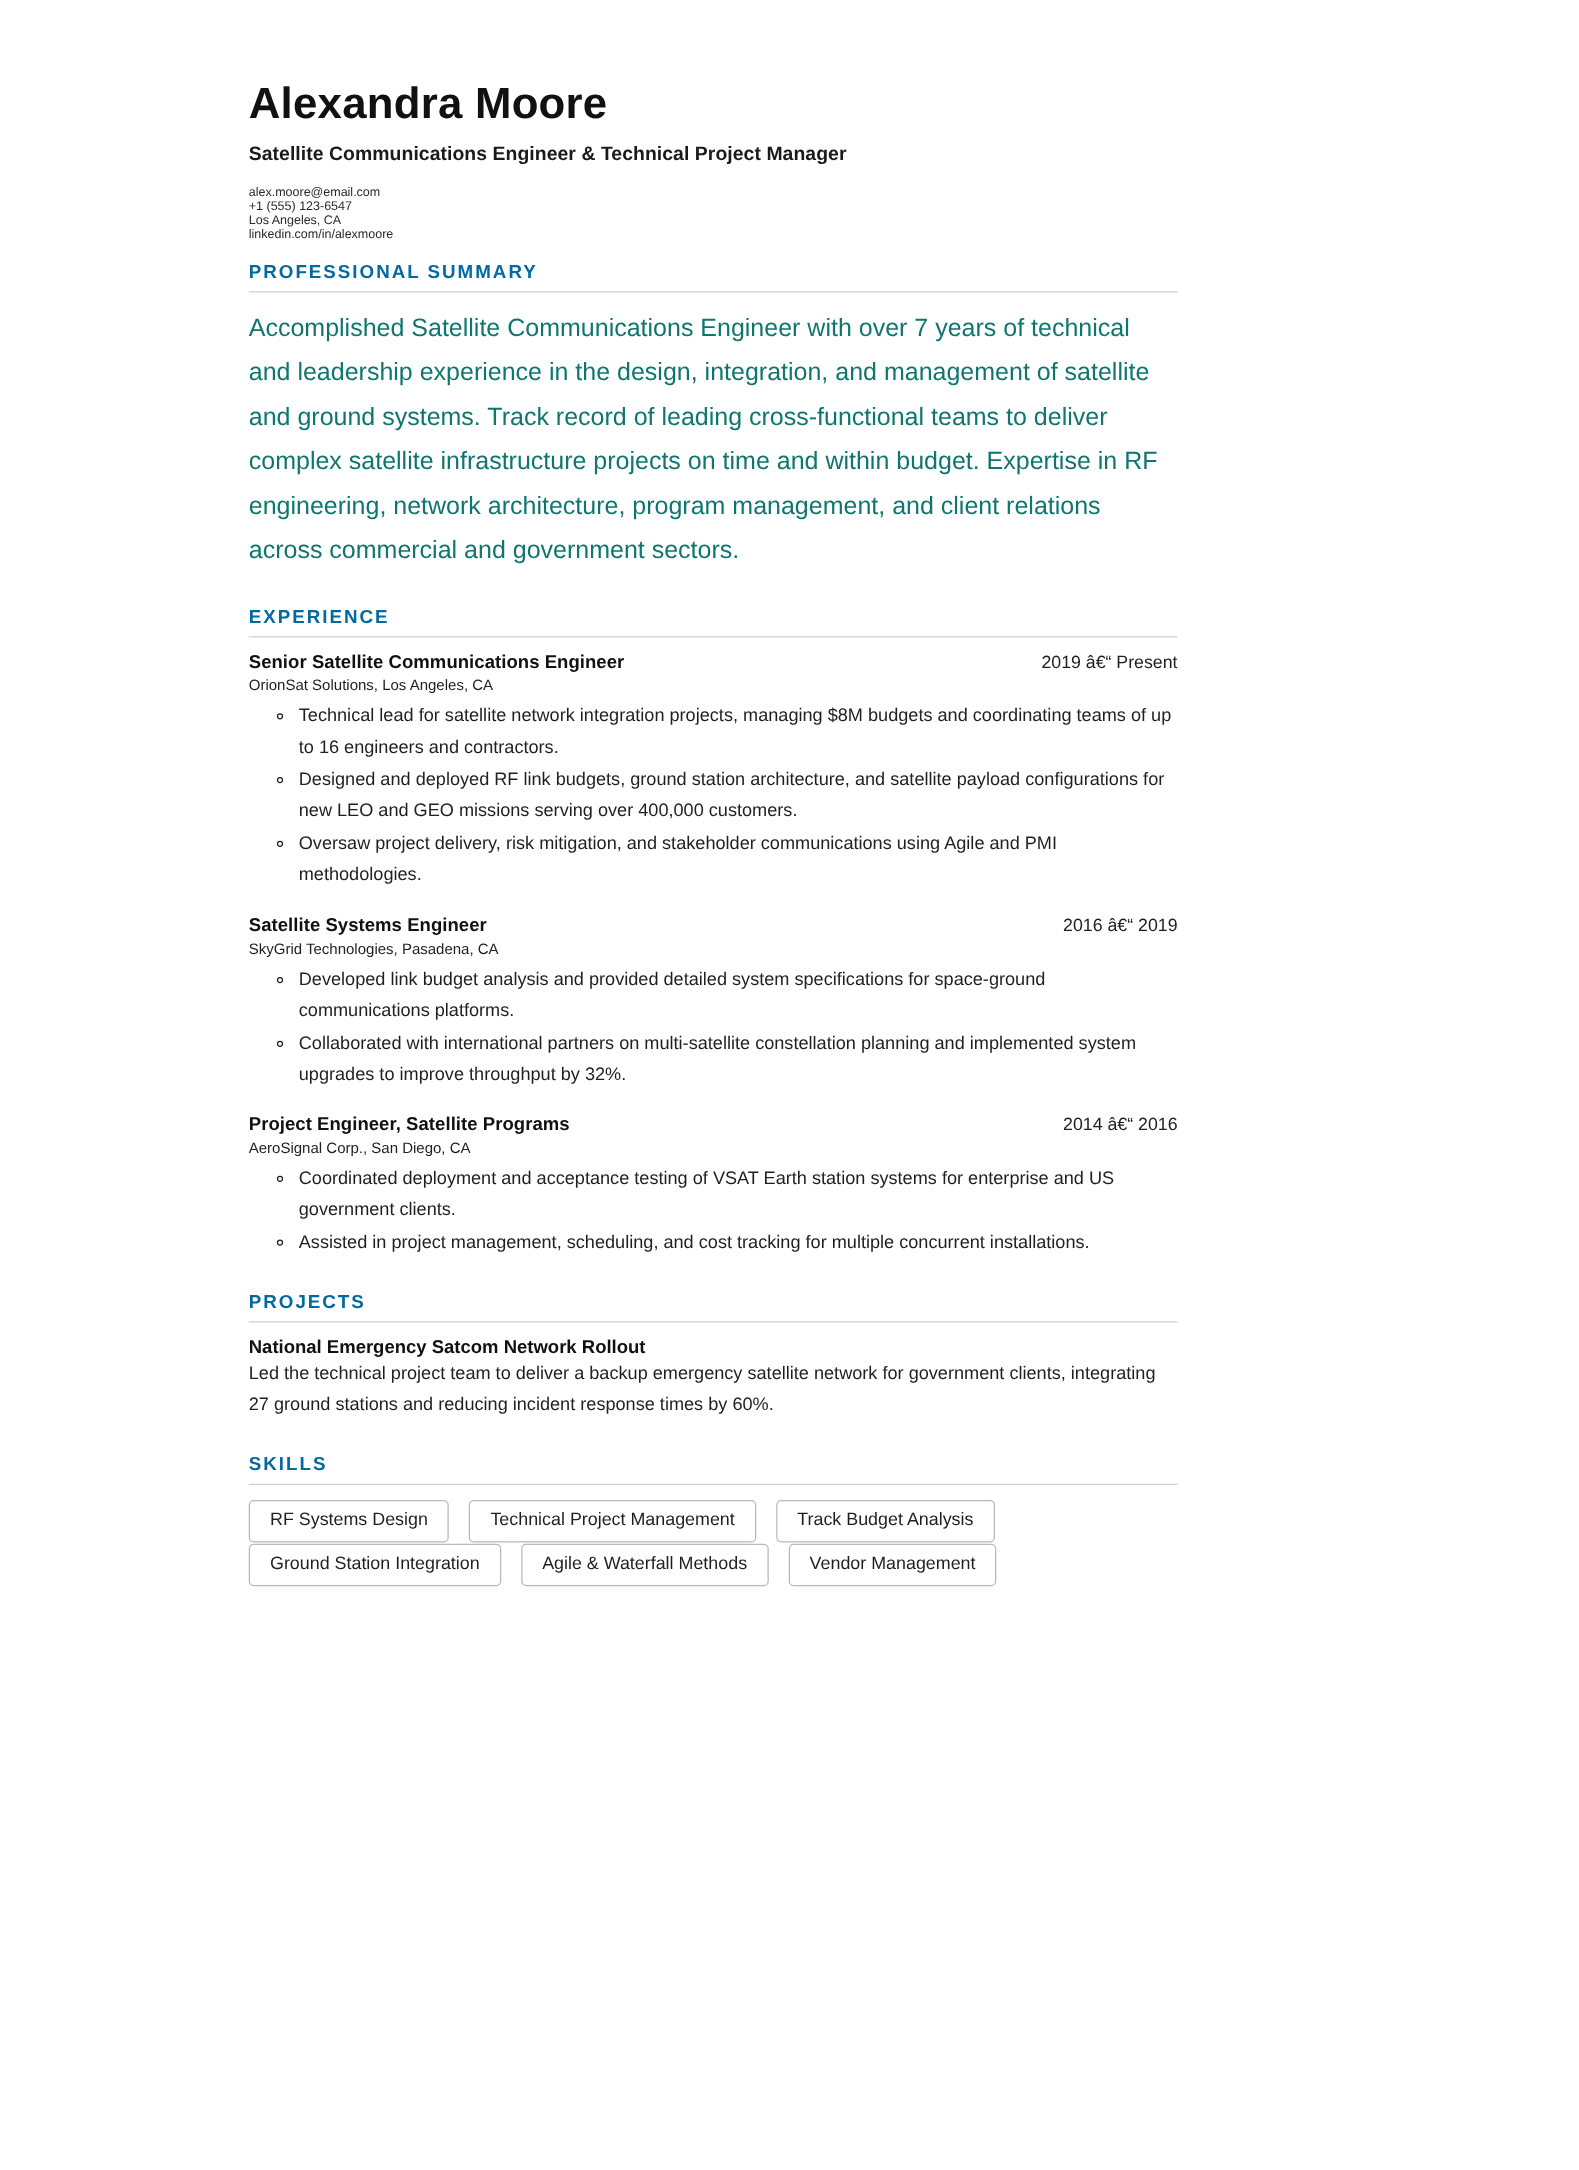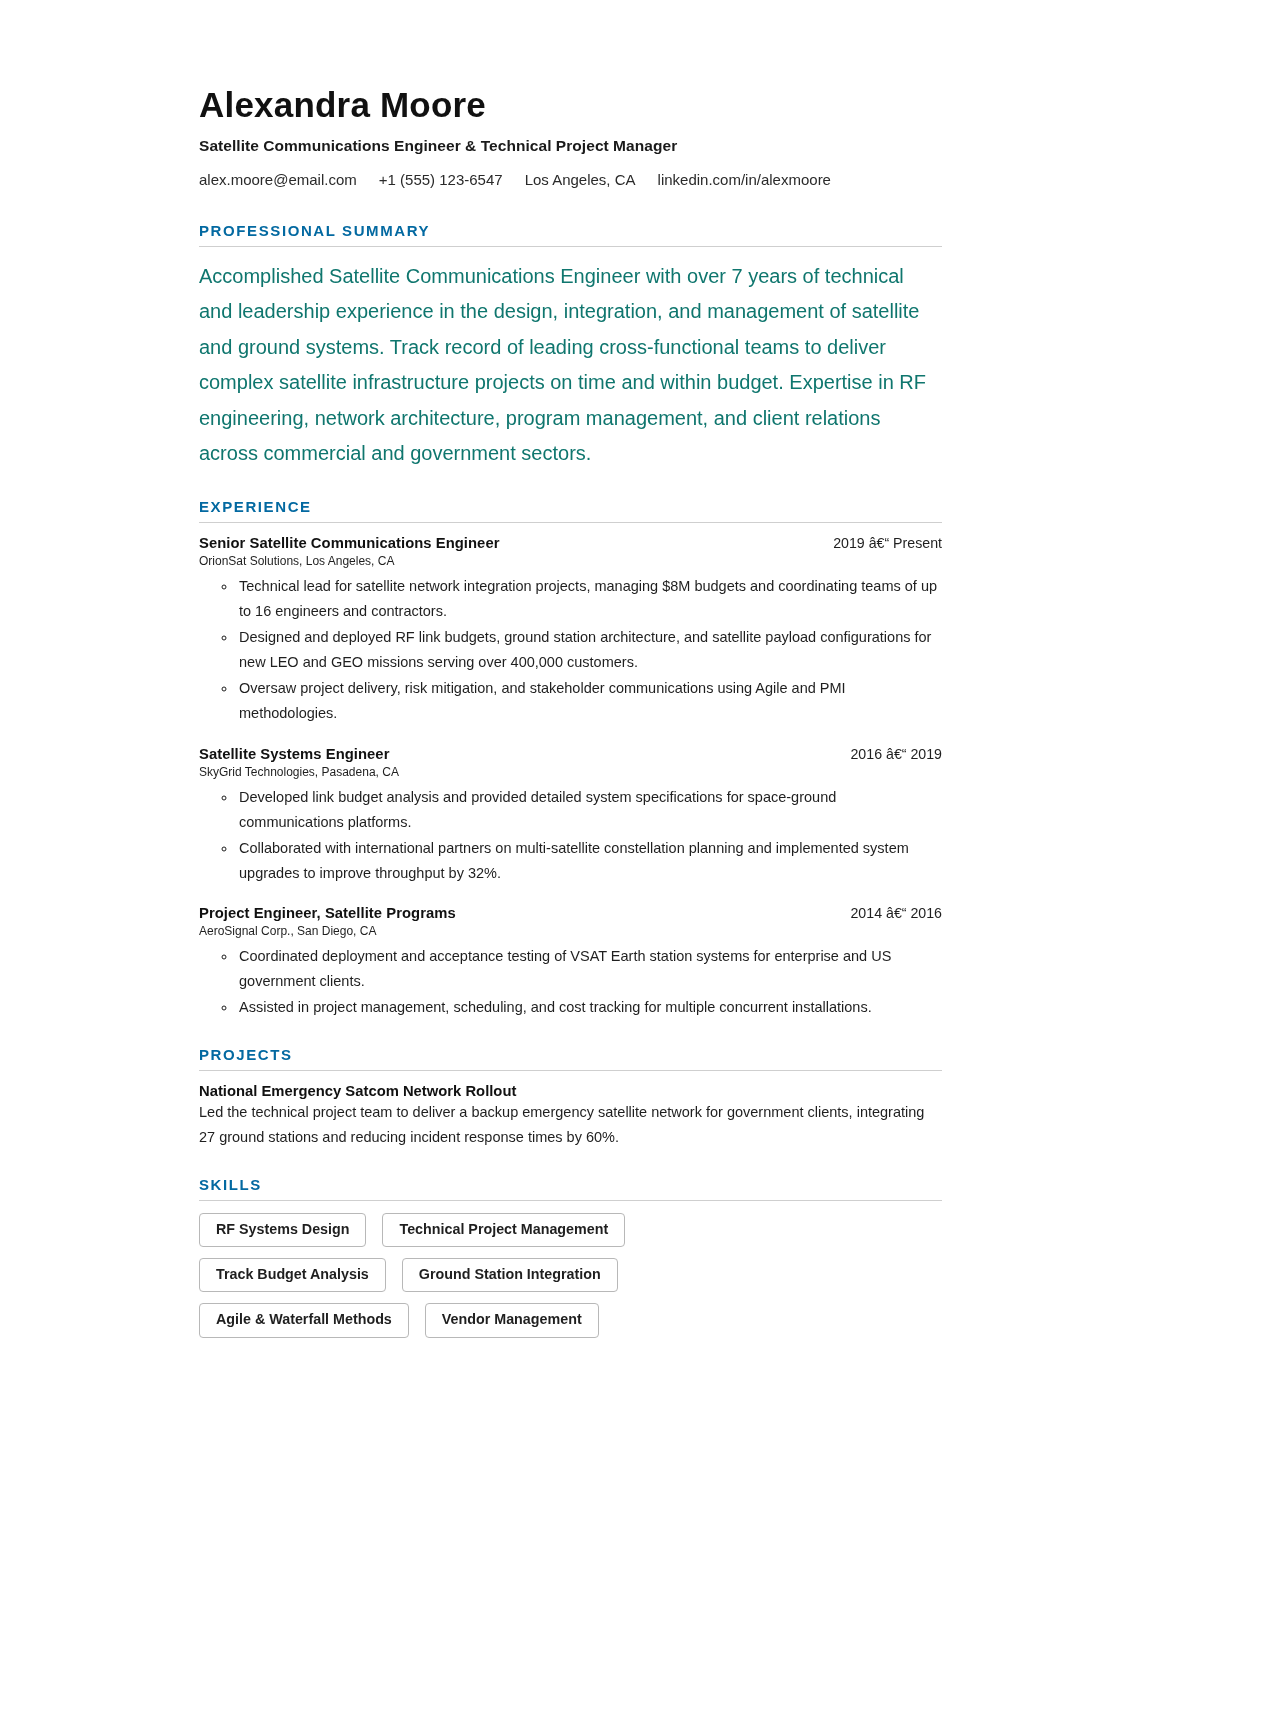--- a/index.html
+++ b/index.html
@@ -14,46 +14,47 @@
   .page {
     width: 1263px;
     min-height: 1736px;
     background: #ffffff;
     box-sizing: border-box;
     position: relative;
   }
   .sheet {
     position: absolute;
     left: 199px;
-    top: 86px;
+    top: 64px;
     width: 743px;
   }
 
   
   .name {
     font-size: 35px;
     font-weight: bold;
     letter-spacing: 0.2px;
     line-height: 1.1;
     margin: 0 0 12px 0;
     color: #111111;
   }
   .headline {
     font-size: 15.5px;
     font-weight: bold;
     margin: 0 0 16px 0;
     color: #1a1a1a;
     letter-spacing: 0.05px;
   }
   .contact {
-    font-size: 15px;
+    font-size: 10px;
     color: #2a2a2a;
-    margin: 0 0 34px 0;
+    margin: 0 0 16px 0;
     display: flex;
     flex-wrap: wrap;
+    flex-direction: column;
   }
   .contact .citem { margin-right: 22px; white-space: nowrap; }
   .contact .citem:last-child { margin-right: 0; }
 
   
   .section { margin-bottom: 26px; }
   .section-title {
     font-size: 15px;
     font-weight: bold;
     letter-spacing: 1.6px;
@@ -127,24 +128,23 @@
   .project-desc {
     font-size: 14.5px;
     line-height: 1.72;
     color: #1f1f1f;
   }
 
   
   .skills-wrap {
     display: flex;
     flex-wrap: wrap;
-    gap: 11px 16px;
+    gap: 1px 16px;
     margin-top: 2px;
     max-width: 600px;
-    font-weight: bold;
   }
   .skill-chip {
     border: 1px solid #b8b8b8;
     border-radius: 4px;
     padding: 7px 16px 8px 16px;
     font-size: 14.3px;
     color: #1f1f1f;
     background: #ffffff;
     line-height: 1.2;
     white-space: nowrap;

